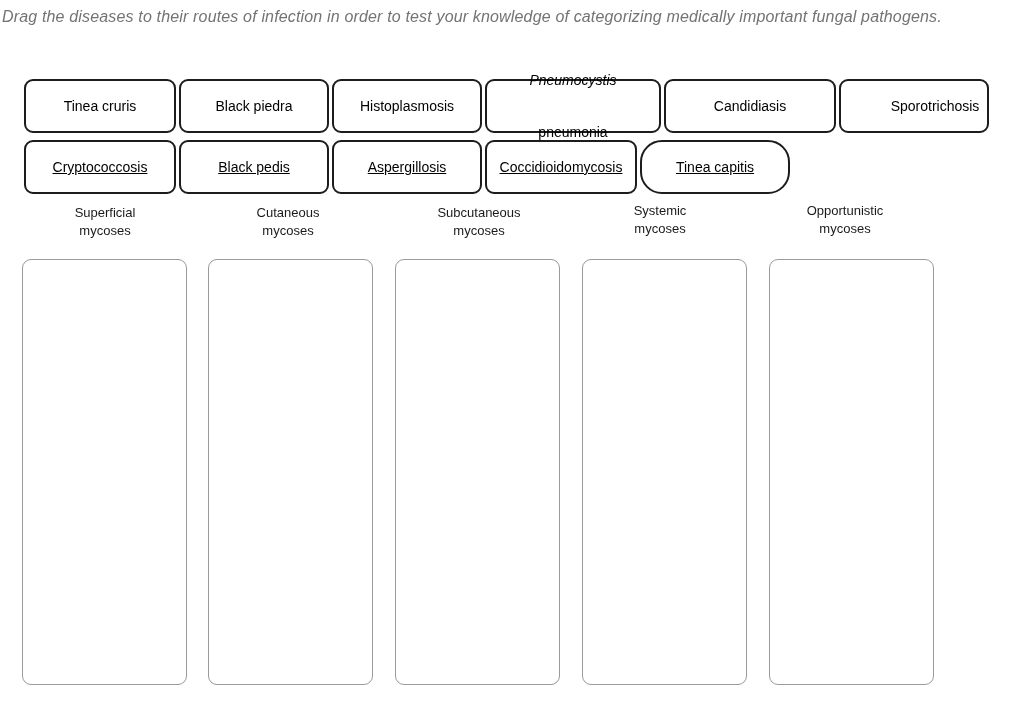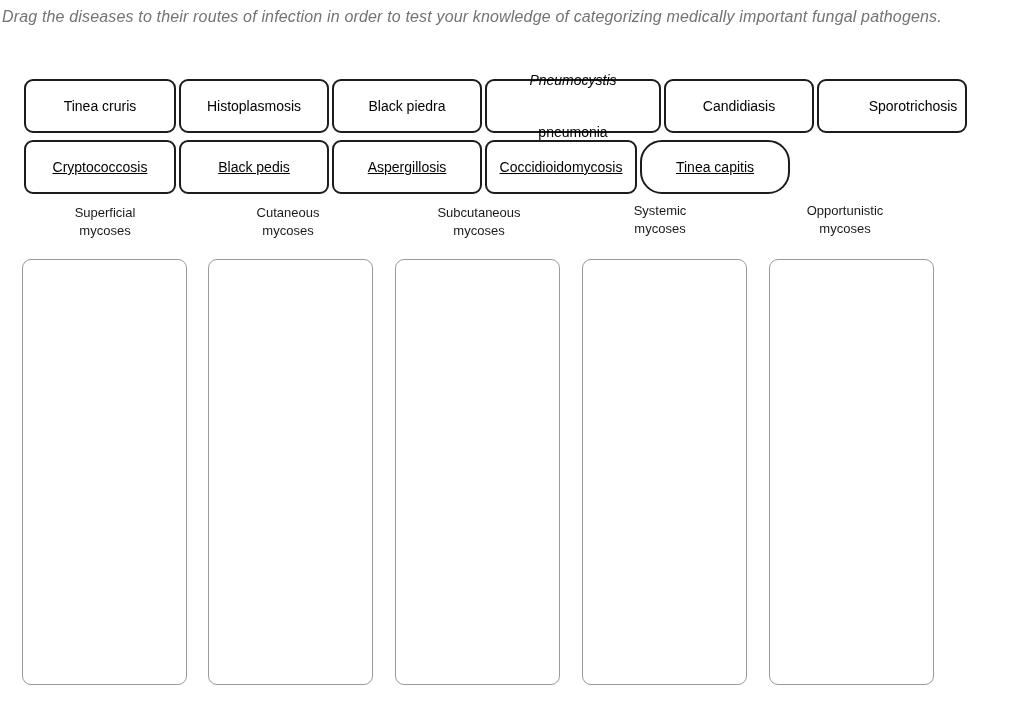--- a/index.html
+++ b/index.html
@@ -57,21 +57,21 @@
     user-select: none;
   }
   .tile .sci { font-style: italic; display: block; }
   .tile .pln { font-style: normal; display: block; margin-top: 36px; }
 
   
   .w-tinea-cruris        { width: 152px; }
   .w-black-piedra        { width: 150px; }
   .w-histoplasmosis      { width: 150px; }
   .w-pneumocystis        { width: 176px; }
-  .w-candidiasis         { width: 150px; }
+  .w-candidiasis         { width: 172px; }
   .w-sporotrichosis      { width: 150px; padding-left: 48px; }
 
   .w-cryptococcosis      { width: 152px; }
   .w-tinea-pedis         { width: 150px; }
   .w-aspergillosis       { width: 150px; }
   .w-coccidioidomycosis  { width: 152px; }
   .w-tinea-capitis       { width: 150px; border-radius: 22px; }
 
   
   #category-labels {
@@ -107,26 +107,26 @@
 <body>
 
 <div id="instruction">Drag the diseases to their routes of infection in order to test your knowledge of categorizing medically important fungal pathogens.</div>
 
 <div id="tile-row-1" class="tile-row">
 
   <div class="tile w-tinea-cruris">
     <span>Tinea cruris</span>
   </div>
 
+  <div class="tile w-black-piedra">
+    <span>Black piedra</span>
+  </div>
+
   <div class="tile w-histoplasmosis">
     <span>Histoplasmosis</span>
-  </div>
-
-  <div class="tile w-black-piedra">
-    <span>Black piedra</span>
   </div>
 
   <div class="tile w-pneumocystis">
     <span>
       <span class="sci">Pneumocystis</span>
       <span class="pln">pneumonia</span>
     </span>
   </div>
 
   <div class="tile w-candidiasis">

